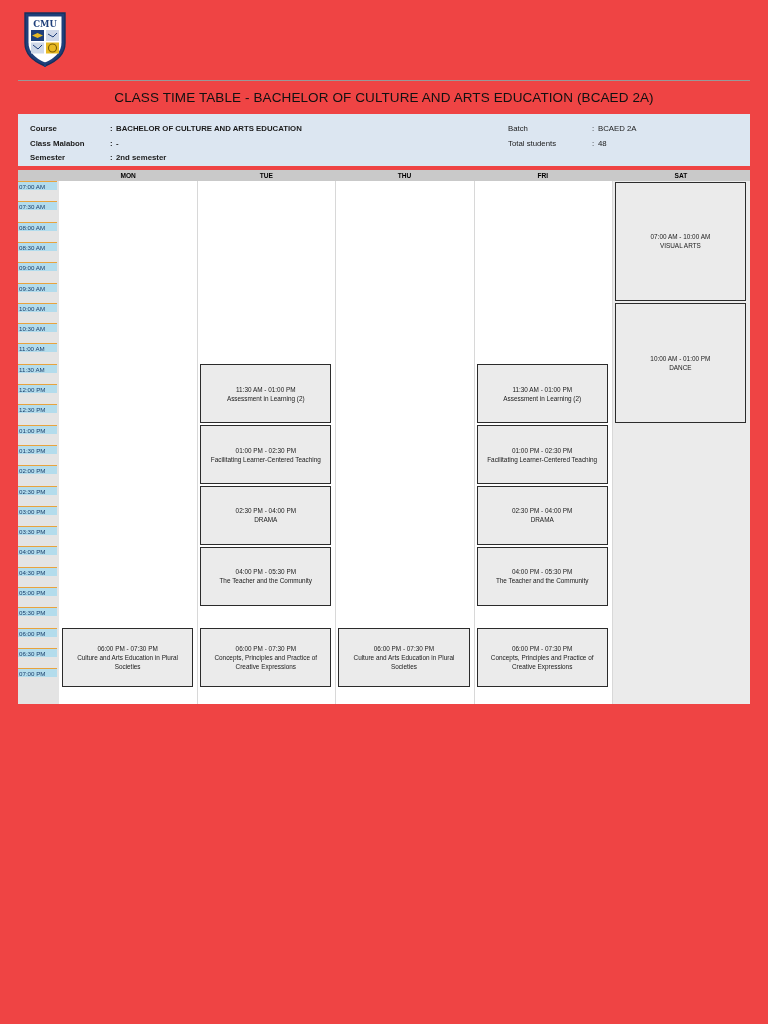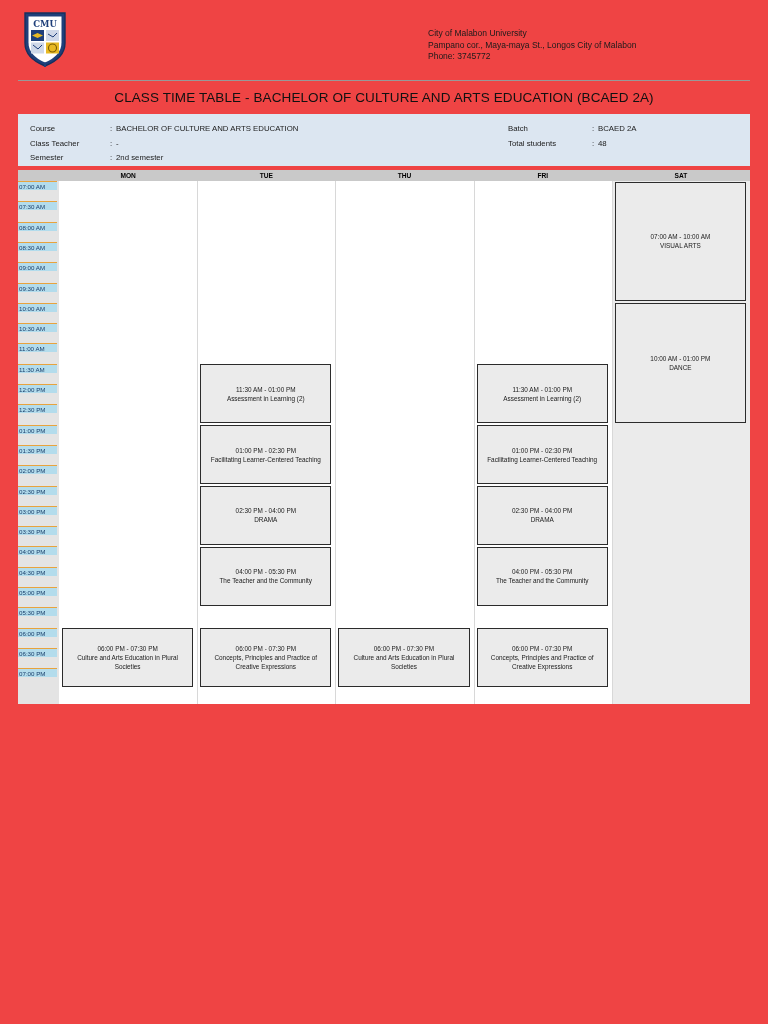--- a/index.html
+++ b/index.html
@@ -62,21 +62,21 @@
   }
 
   
   #info-panel {
     position: absolute;
     left: 18px; top: 114px;
     width: 732px; height: 52px;
     background: #dce6f1;
   }
   .info-col { position: absolute; top: 8px; }
-  #info-left { left: 12px; }
+  #info-left { left: 12px; font-weight: bold; }
   #info-right { left: 490px; }
   .info-row {
     display: flex;
     height: 14.5px;
     line-height: 14.5px;
     font-size: 7.8px;
     color: #1a1a1a;
   }
   .info-label { width: 80px; flex: 0 0 80px; }
   .info-sep { width: 6px; flex: 0 0 6px; }
@@ -202,40 +202,35 @@
         <rect x="9" y="32.5" width="13" height="11" fill="#cfd8e8"></rect>
         <rect x="24" y="32.5" width="13" height="11" fill="#e8b923"></rect>
         <polygon points="15.5,23 21,25.5 15.5,28 10,25.5" fill="#e8b923"></polygon>
         <circle cx="30.5" cy="38" r="4" fill="none" stroke="#7a5c00" stroke-width="1.1"></circle>
         <path d="M26 24 L31 27 L35 23" stroke="#1f3f7a" stroke-width="1" fill="none"></path>
         <path d="M11 35 L16 39 L20 35" stroke="#1f3f7a" stroke-width="1" fill="none"></path>
         <path d="M23 52.5 L23 57" stroke="#1f3f7a" stroke-width="2"></path>
       </svg>
     </div>
 
-    <div id="org-block">
-      <div>City of Malabon University</div>
-      <div>Pampano cor., Maya-maya St., Longos City of Malabon</div>
-      <div>Phone: 3745772</div>
-    </div>
 
     <div id="header-rule"></div>
   </div>
 
   <div id="title-bar">CLASS TIME TABLE - BACHELOR OF CULTURE AND ARTS EDUCATION (BCAED 2A)</div>
 
   <div id="info-panel">
     <div class="info-col" id="info-left">
         <div class="info-row">
           <span class="info-label">Course</span>
           <span class="info-sep">:</span>
           <span class="info-value">BACHELOR OF CULTURE AND ARTS EDUCATION</span>
         </div>
         <div class="info-row">
-          <span class="info-label">Class Teacher</span>
+          <span class="info-label">Class Malabon</span>
           <span class="info-sep">:</span>
           <span class="info-value">-</span>
         </div>
         <div class="info-row">
           <span class="info-label">Semester</span>
           <span class="info-sep">:</span>
           <span class="info-value">2nd semester</span>
         </div>
       </div>
     <div class="info-col" id="info-right">

